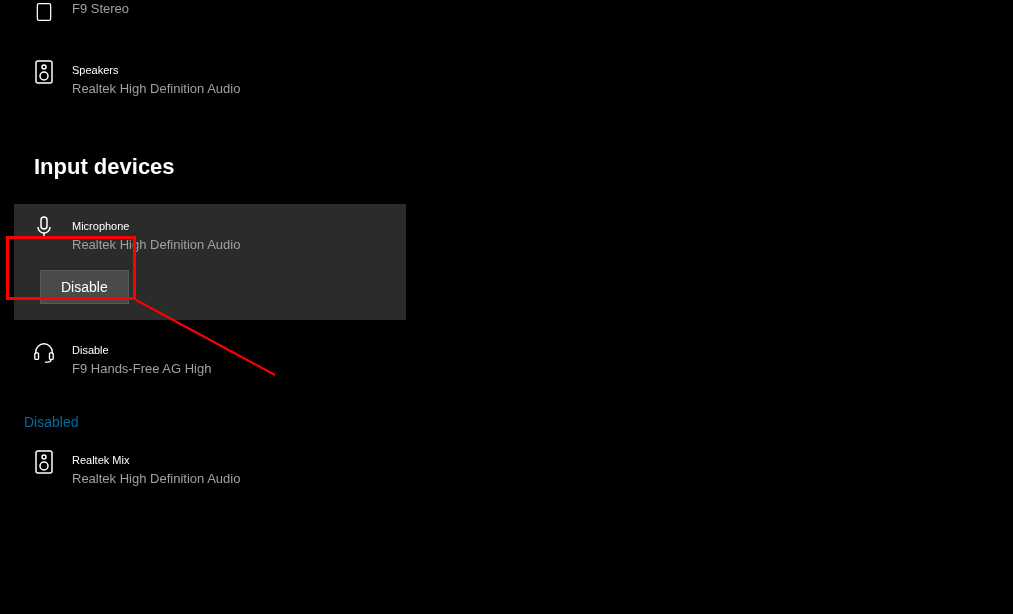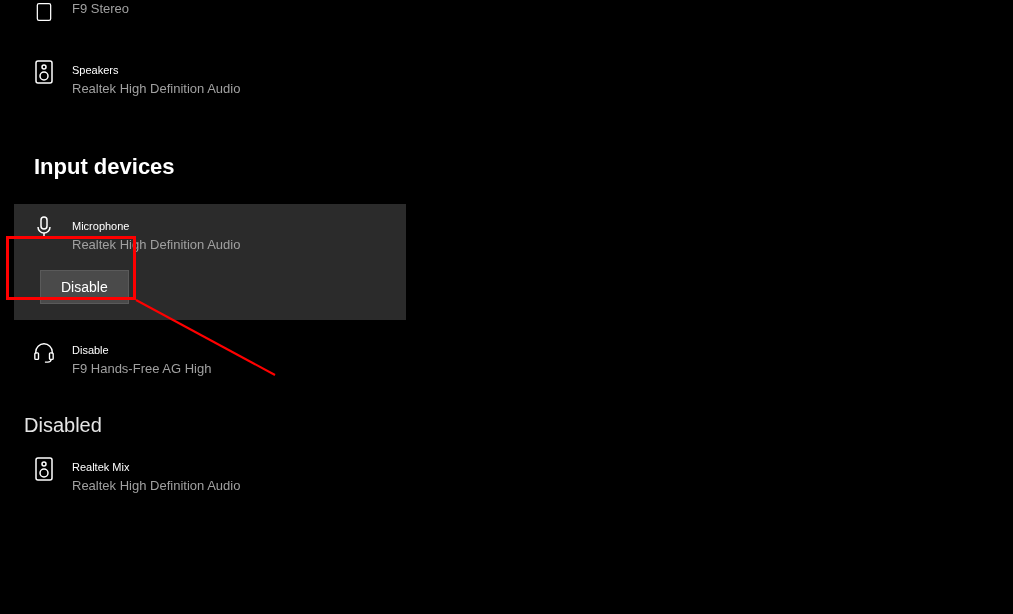--- a/index.html
+++ b/index.html
@@ -71,22 +71,22 @@
       border: 1px solid #5a5a5a;
       color: #ffffff;
       font-size: 14px;
       padding: 8px 20px;
       margin-left: 16px;
       margin-top: 16px;
       cursor: pointer;
       font-family: inherit;
     }
     .subsection-label {
-      font-size: 20px;
-      color: #e5e5e5;
+      font-size: 14px;
+      color: #0369a1;
       margin-top: 28px;
       margin-bottom: 12px;
       margin-left: 0;
     }
     .annotation-box {
       position: absolute;
       border: 3px solid #ff0000;
       pointer-events: none;
     }
     .annotation-line {

